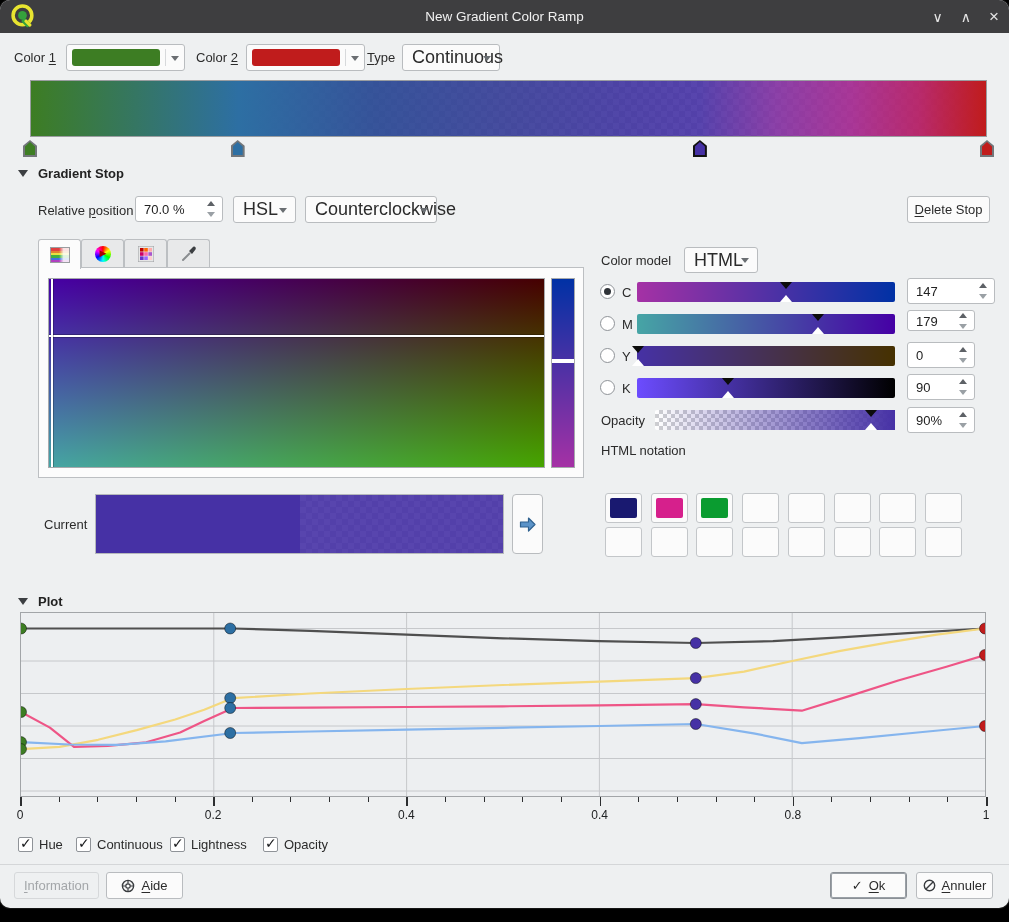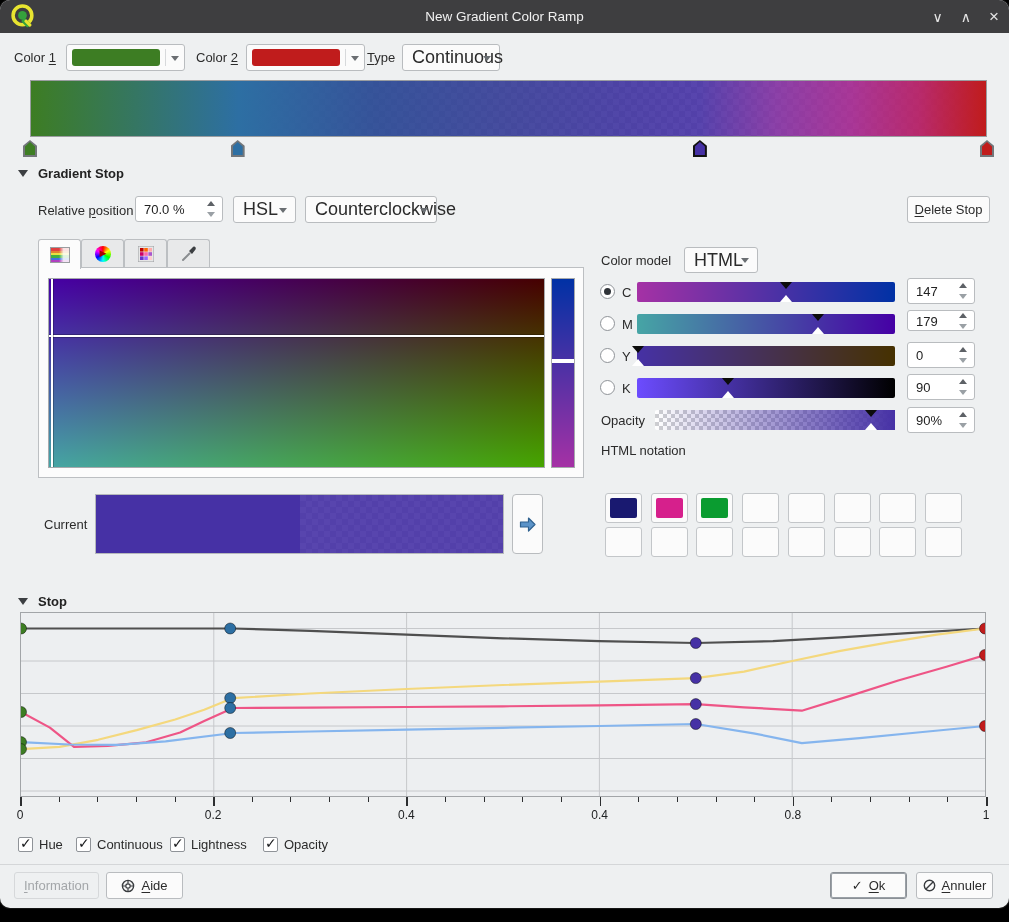--- a/index.html
+++ b/index.html
@@ -238,21 +238,21 @@
   <div id="cmyk-rows" style="position:absolute;left:598px;top:281px;width:392px;height:126px">
       <div class="chan-row" style="top: 0px;">
         <span class="radio checked" style="left:2px;top:3px"></span>
         <span class="chan-label">C</span>
         <div class="chan-slider" style="background:linear-gradient(to right,rgb(165,49,165),rgb(0,49,165))">
           <div class="slider-marker" style="left:calc(57.6% - 6px)">
             <i class="mt"></i>
             <i class="mb"></i>
           </div>
         </div>
-        <div class="spinbox" style="left:309px;top:-3px;width:68px;height:26px">
+        <div class="spinbox" style="left:309px;top:-3px;width:88px;height:26px">
           <span class="spin-val">147</span>
           <span class="spin-arrows">
             <i class="sa-up"></i>
             <i class="sa-dn"></i>
           </span>
         </div>
       </div>
       <div class="chan-row" style="top: 32px;">
         <span class="radio" style="left:2px;top:3px"></span>
         <span class="chan-label">M</span>
@@ -343,21 +343,21 @@
       <div class="swatch-btn" style="left: 45.7px; top: 34px;"></div>
       <div class="swatch-btn" style="left: 91.4px; top: 34px;"></div>
       <div class="swatch-btn" style="left: 137.1px; top: 34px;"></div>
       <div class="swatch-btn" style="left: 182.8px; top: 34px;"></div>
       <div class="swatch-btn" style="left: 228.5px; top: 34px;"></div>
       <div class="swatch-btn" style="left: 274.2px; top: 34px;"></div>
       <div class="swatch-btn" style="left: 319.9px; top: 34px;"></div>
     </div>
 
   <i class="section-arrow" style="left:18px;top:598px"></i>
-  <span class="section-title" style="left:38px;top:594px">Stop</span>
+  <span class="section-title" style="left:38px;top:594px">Plot</span>
 
   <div class="plot-frame">
     <svg class="plot-svg" id="plot-svg" width="964" height="183" viewBox="0 0 964 183">
         <line x1="0" y1="15.5" x2="964" y2="15.5" stroke="#c6c8cb" stroke-width="1"></line>
         <line x1="0" y1="48" x2="964" y2="48" stroke="#c6c8cb" stroke-width="1"></line>
         <line x1="0" y1="80.5" x2="964" y2="80.5" stroke="#c6c8cb" stroke-width="1"></line>
         <line x1="0" y1="113" x2="964" y2="113" stroke="#c6c8cb" stroke-width="1"></line>
         <line x1="0" y1="145.5" x2="964" y2="145.5" stroke="#c6c8cb" stroke-width="1"></line>
         <line x1="0" y1="178" x2="964" y2="178" stroke="#c6c8cb" stroke-width="1"></line>
         <line x1="192.8" y1="0" x2="192.8" y2="183" stroke="#c6c8cb" stroke-width="1"></line>

